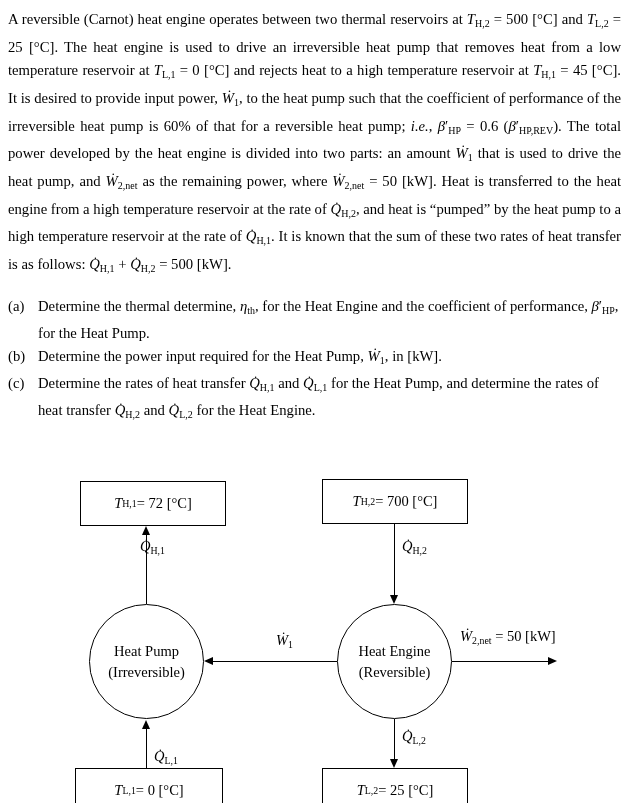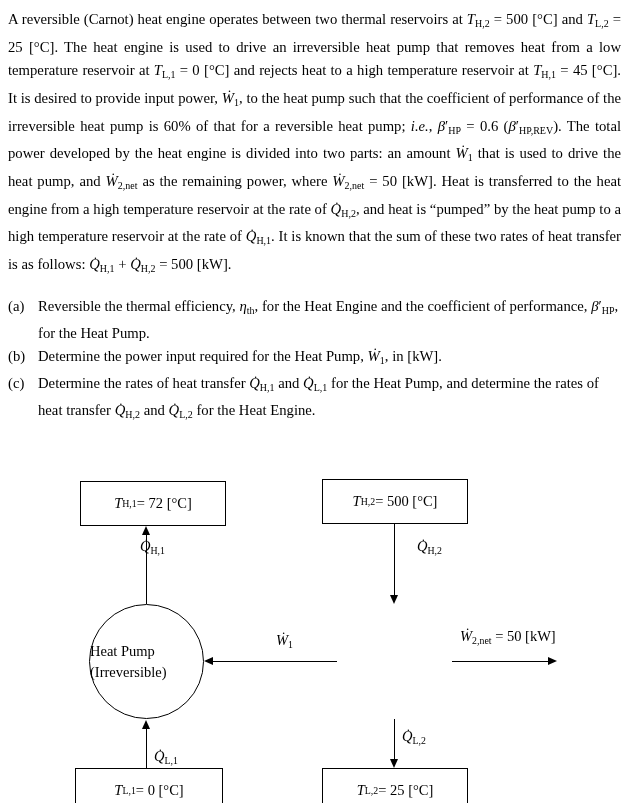--- a/index.html
+++ b/index.html
@@ -43,21 +43,21 @@
     white-space: nowrap;
   }
   .circle {
     position: absolute;
     width: 115px;
     height: 115px;
     border: 1px solid #000;
     border-radius: 50%;
     display: flex;
     flex-direction: column;
-    align-items: flex-start;
+    align-items: center;
     justify-content: center;
     text-align: center;
     line-height: 21px;
   }
   .vline { position: absolute; width: 1px; background: #000; }
   .hline { position: absolute; height: 1px; background: #000; }
   .arr { position: absolute; width: 0; height: 0; }
   .arr-up    { border-left: 4px solid transparent; border-right: 4px solid transparent; border-bottom: 9px solid #000; }
   .arr-down  { border-left: 4px solid transparent; border-right: 4px solid transparent; border-top: 9px solid #000; }
   .arr-left  { border-top: 4px solid transparent; border-bottom: 4px solid transparent; border-right: 9px solid #000; }
@@ -83,37 +83,37 @@
   .w1-head  { left: 196px; top: 181px; }
   .w2-line  { left: 444px; top: 185px; width: 96px; }
   .w2-head  { left: 540px; top: 181px; }
   .ql1-line { left: 138px; top: 251px; height: 41px; }
   .ql1-head { left: 134px; top: 244px; }
   .ql2-line { left: 386px; top: 243px; height: 41px; }
   .ql2-head { left: 382px; top: 283px; }
 
   
   .lbl-qh1 { left: 132px; top: 62px; }
-  .lbl-qh2 { left: 409px; top: 62px; }
+  .lbl-qh2 { left: 394px; top: 62px; }
   .lbl-w1  { left: 268px; top: 156px; }
   .lbl-w2  { left: 452px; top: 152px; }
   .lbl-ql1 { left: 146px; top: 252px; margin-top: 20px; }
   .lbl-ql2 { left: 394px; top: 252px; }
 </style>
 </head>
 <body>
 
 <div class="page">
 
   <p class="para"><span>A reversible (Carnot) heat engine operates between two thermal reservoirs at </span><span class="it">T</span><span class="sub">H,2</span><span> = 500 [°C] and </span><span class="it">T</span><span class="sub">L,2</span><span> = 25 [°C]. The heat engine is used to drive an irreversible heat pump that removes heat from a low temperature reservoir at </span><span class="it">T</span><span class="sub">L,1</span><span> = 0 [°C] and rejects heat to a high temperature reservoir at </span><span class="it">T</span><span class="sub">H,1</span><span> = 45 [°C]. It is desired to provide input power, </span><span class="it">Ẇ</span><span class="sub">1</span><span>, to the heat pump such that the coefficient of performance of the irreversible heat pump is 60% of that for a reversible heat pump; </span><span class="it">i.e.</span><span>, </span><span class="it">β</span><span>′</span><span class="sub">HP</span><span> = 0.6 (</span><span class="it">β</span><span>′</span><span class="sub">HP,REV</span><span>). The total power developed by the heat engine is divided into two parts: an amount </span><span class="it">Ẇ</span><span class="sub">1</span><span> that is used to drive the heat pump, and </span><span class="it">Ẇ</span><span class="sub">2,net</span><span> as the remaining power, where </span><span class="it">Ẇ</span><span class="sub">2,net</span><span> = 50 [kW]. Heat is transferred to the heat engine from a high temperature reservoir at the rate of </span><span class="it">Q̇</span><span class="sub">H,2</span><span>, and heat is “pumped” by the heat pump to a high temperature reservoir at the rate of </span><span class="it">Q̇</span><span class="sub">H,1</span><span>. It is known that the sum of these two rates of heat transfer is as follows: </span><span class="it">Q̇</span><span class="sub">H,1</span><span> + </span><span class="it">Q̇</span><span class="sub">H,2</span><span> = 500 [kW].</span></p>
 
   <div class="items">
     <div class="item">
       <span class="item-label">(a)</span>
-      <span class="item-text"><span>Reversible the thermal efficiency, </span><span class="it">η</span><span class="sub">th</span><span>, for the Heat Engine and the coefficient of performance, </span><span class="it">β</span><span>′</span><span class="sub">HP</span><span>, for the Heat Pump.</span></span>
+      <span class="item-text"><span>Determine the thermal determine, </span><span class="it">η</span><span class="sub">th</span><span>, for the Heat Engine and the coefficient of performance, </span><span class="it">β</span><span>′</span><span class="sub">HP</span><span>, for the Heat Pump.</span></span>
     </div>
     <div class="item">
       <span class="item-label">(b)</span>
       <span class="item-text"><span>Determine the power input required for the Heat Pump, </span><span class="it">Ẇ</span><span class="sub">1</span><span>, in [kW].</span></span>
     </div>
     <div class="item">
       <span class="item-label">(c)</span>
       <span class="item-text"><span>Determine the rates of heat transfer </span><span class="it">Q̇</span><span class="sub">H,1</span><span> and </span><span class="it">Q̇</span><span class="sub">L,1</span><span> for the Heat Pump, and determine the rates of heat transfer </span><span class="it">Q̇</span><span class="sub">H,2</span><span> and </span><span class="it">Q̇</span><span class="sub">L,2</span><span> for the Heat Engine.</span></span>
     </div>
   </div>
@@ -121,36 +121,40 @@
   <div class="diagram">
 
     <div class="rbox box-tl">
         <span class="it">T</span>
         <span class="sub">H,1</span>
         <span> = 72 [°C]</span>
       </div>
     <div class="rbox box-tr">
         <span class="it">T</span>
         <span class="sub">H,2</span>
-        <span> = 500 [°C]</span>
+        <span> = 700 [°C]</span>
       </div>
     <div class="rbox box-bl">
         <span class="it">T</span>
         <span class="sub">L,1</span>
         <span> = 0 [°C]</span>
       </div>
     <div class="rbox box-br">
         <span class="it">T</span>
         <span class="sub">L,2</span>
         <span> = 25 [°C]</span>
       </div>
 
     <div class="circle circle-left">
       <span>Heat Pump</span>
       <span>(Irreversible)</span>
+    </div>
+    <div class="circle circle-right">
+      <span>Heat Engine</span>
+      <span>(Reversible)</span>
     </div>
 
     <div class="vline qh1-line"></div>
     <div class="arr arr-up qh1-head"></div>
     <div class="dlabel lbl-qh1"><span class="it">Q̇</span><span class="sub">H,1</span></div>
 
     <div class="vline qh2-line"></div>
     <div class="arr arr-down qh2-head"></div>
     <div class="dlabel lbl-qh2"><span class="it">Q̇</span><span class="sub">H,2</span></div>
 

